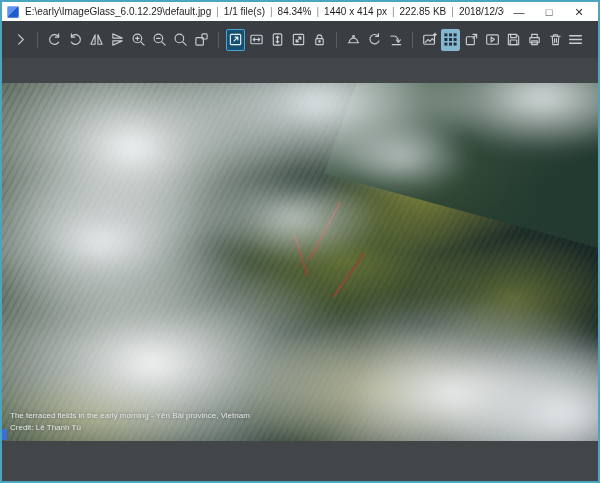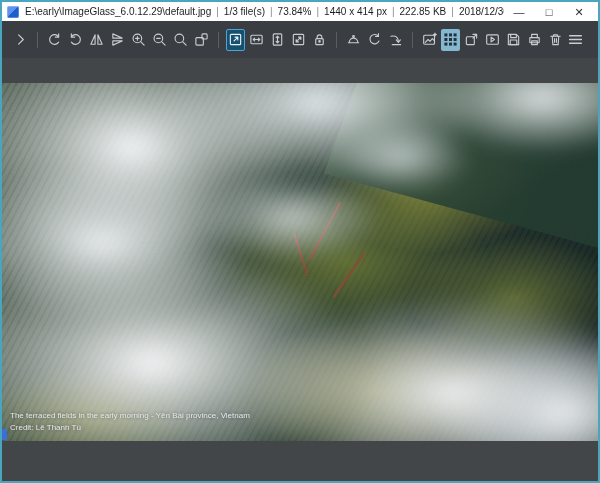--- a/index.html
+++ b/index.html
@@ -79,21 +79,21 @@
   .corner-logo{position:absolute;left:0;bottom:1px;width:5px;height:11px;
     background:#3a6fd6;z-index:6;}
 </style>
 </head>
 <body>
 
 <div class="window">
 
   <div class="titlebar">
     <span class="app-logo"></span>
-    <span class="title-text"><span>E:\early\ImageGlass_6.0.12.29\default.jpg</span><span class="sep">|</span><span>1/3 file(s)</span><span class="sep">|</span><span>73.84%</span><span class="sep">|</span><span>1440 x 414 px</span><span class="sep">|</span><span>222.85 KB</span><span class="sep">|</span><span>2018/12/30 09:30:32</span></span>
+    <span class="title-text"><span>E:\early\ImageGlass_6.0.12.29\default.jpg</span><span class="sep">|</span><span>1/1 file(s)</span><span class="sep">|</span><span>84.34%</span><span class="sep">|</span><span>1440 x 414 px</span><span class="sep">|</span><span>222.85 KB</span><span class="sep">|</span><span>2018/12/30 09:30:32</span></span>
     <span class="win-controls">
       <span class="win-btn">—</span>
       <span class="win-btn">□</span>
       <span class="win-btn">✕</span>
     </span>
   </div>
 
   <div class="toolbar">
     <div class="tb-strip" id="toolbar-buttons">
         <button class="tb-btn">

